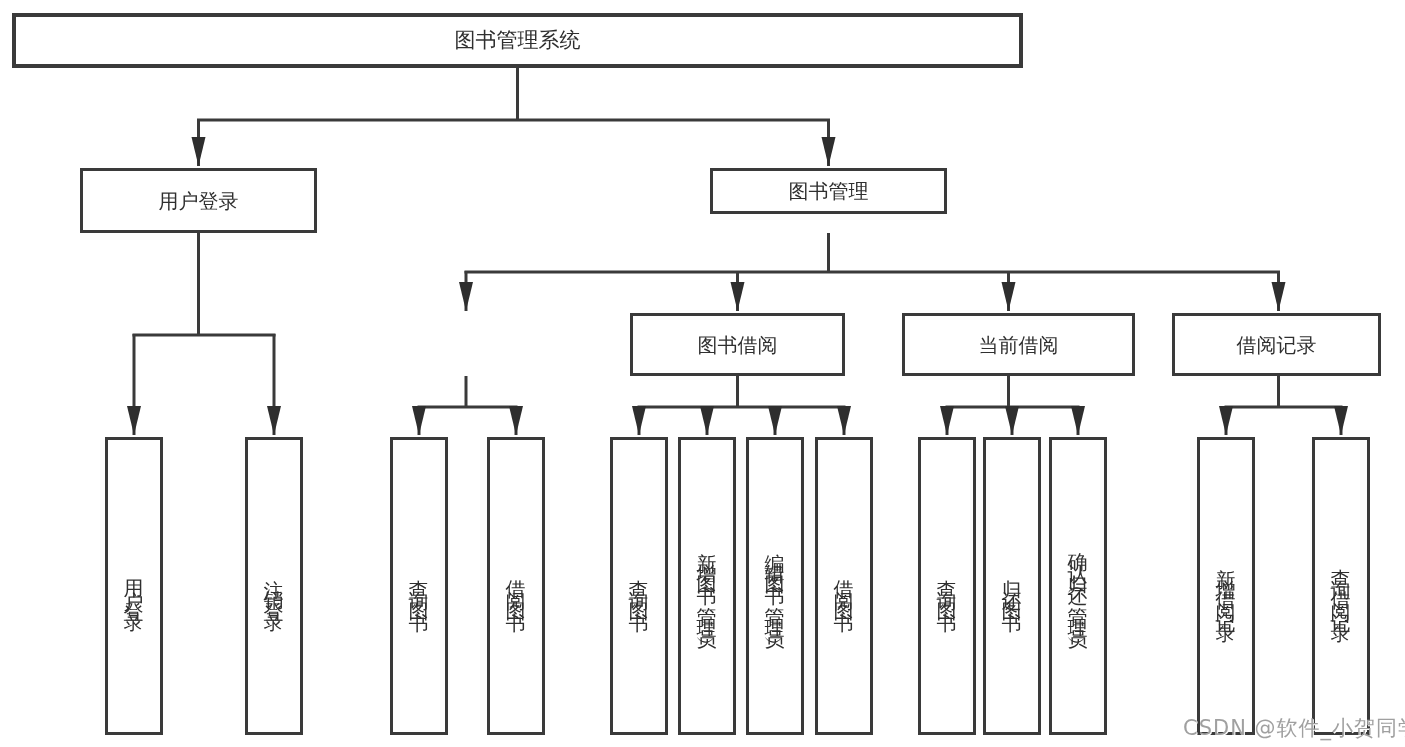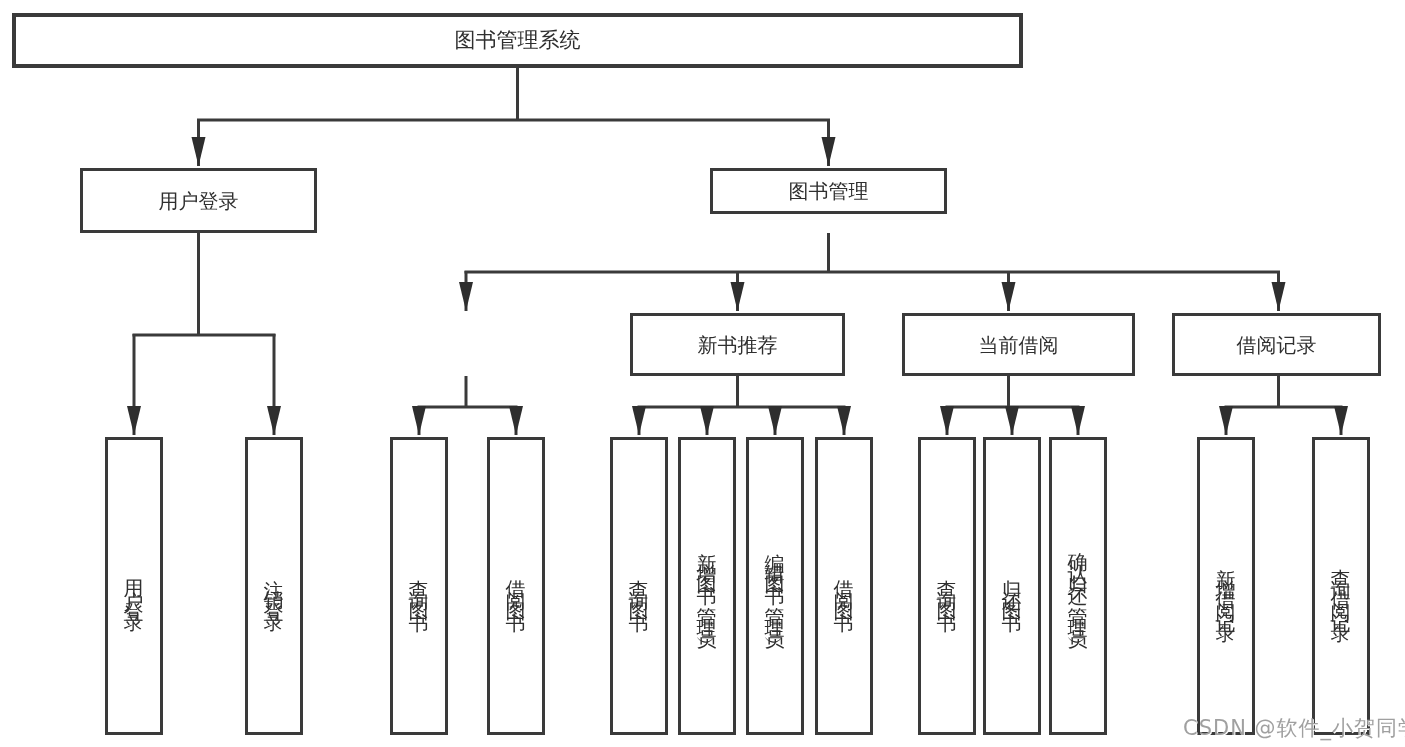--- a/index.html
+++ b/index.html
@@ -112,21 +112,21 @@
   </div>
 
   <div class="node" style="left:80px; top:168px; width:237px; height:65px;">
     <span>用户登录</span>
   </div>
   <div class="node" style="left:710px; top:168px; width:237px; height:46px;">
     <span>图书管理</span>
   </div>
 
   <div class="node" style="left:630px; top:313px; width:215px; height:63px;">
-    <span>新书推荐</span>
+    <span>图书借阅</span>
   </div>
   <div class="node" style="left:902px; top:313px; width:233px; height:63px;">
     <span>当前借阅</span>
   </div>
   <div class="node" style="left:1172px; top:313px; width:209px; height:63px;">
     <span>借阅记录</span>
   </div>
 
   <div class="node leaf" style="left:105px; top:437px; width:58px; height:298px;">
     <span>用户登录</span>

